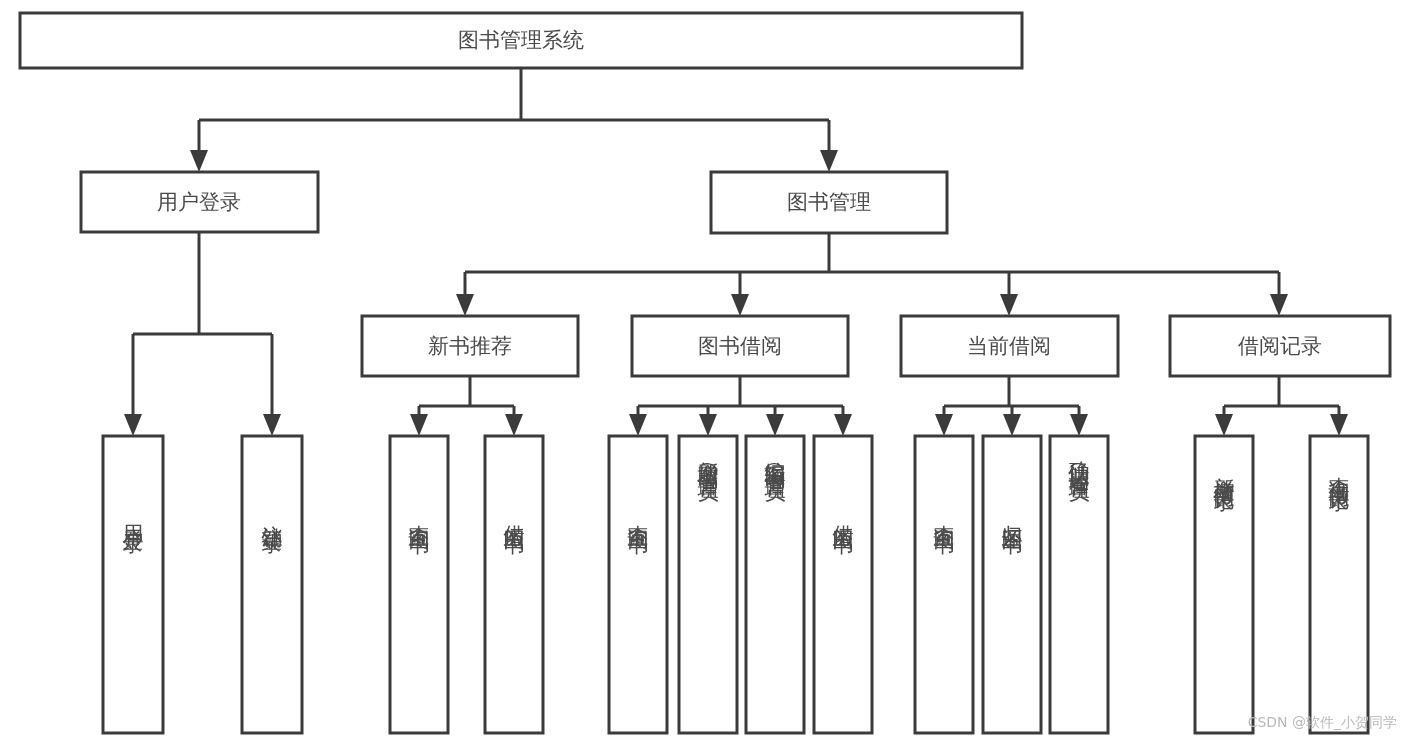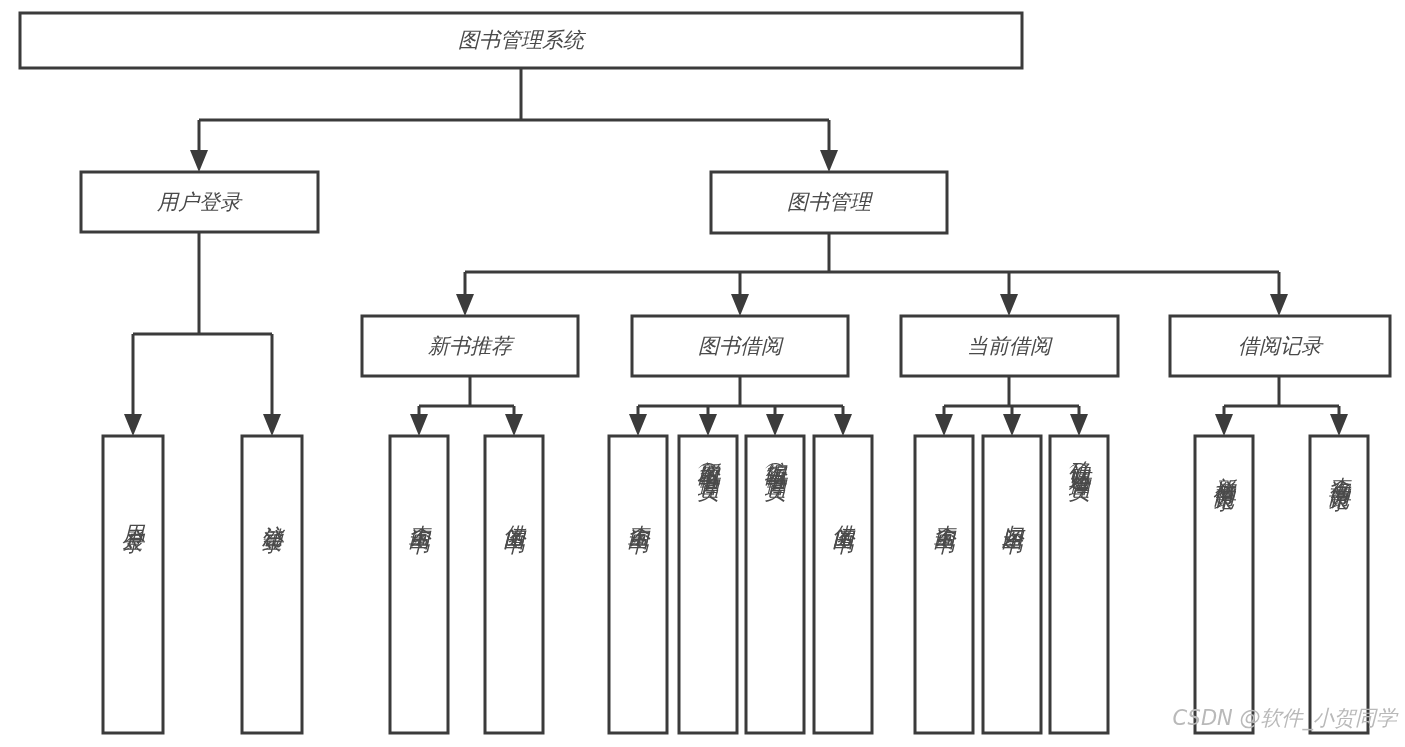--- a/index.html
+++ b/index.html
@@ -11,21 +11,20 @@
     width: 1405px;
     height: 747px;
     font-family: "DejaVu Sans", "Liberation Sans", sans-serif;
     overflow: hidden;
   }
   #diagram-root {
     position: relative;
     width: 1405px;
     height: 738px;
     background: #ffffff;
-    font-style: italic;
   }
   svg.diagram-canvas {
     position: absolute;
     top: 0;
     left: 0;
     width: 1405px;
     height: 747px;
   }
   .node-box {
     fill: #ffffff;
@@ -64,21 +63,21 @@
     line-height: 1.05;
     color: #4a4a4a;
     letter-spacing: 3px;
     white-space: nowrap;
   }
   .watermark {
     position: absolute;
     right: 8px;
     bottom: 6px;
     font-family: "DejaVu Sans", "Liberation Sans", sans-serif;
-    font-size: 21px;
+    font-size: 14px;
     color: #b9b9b9;
     white-space: nowrap;
     pointer-events: none;
   }
 </style>
 </head>
 <body>
 
 <div id="diagram-root">
 

